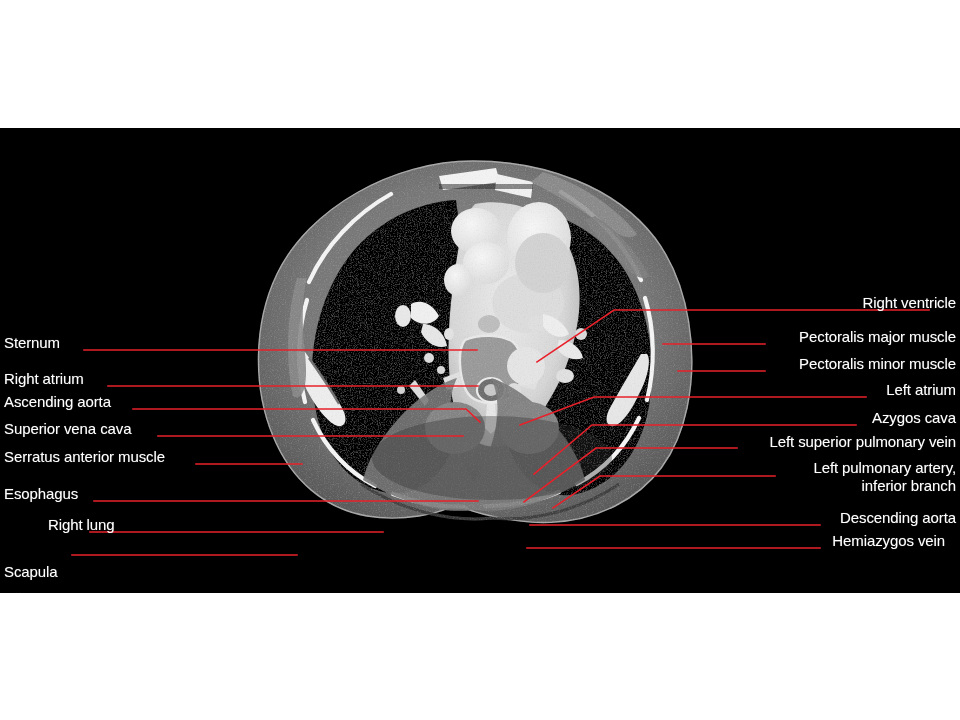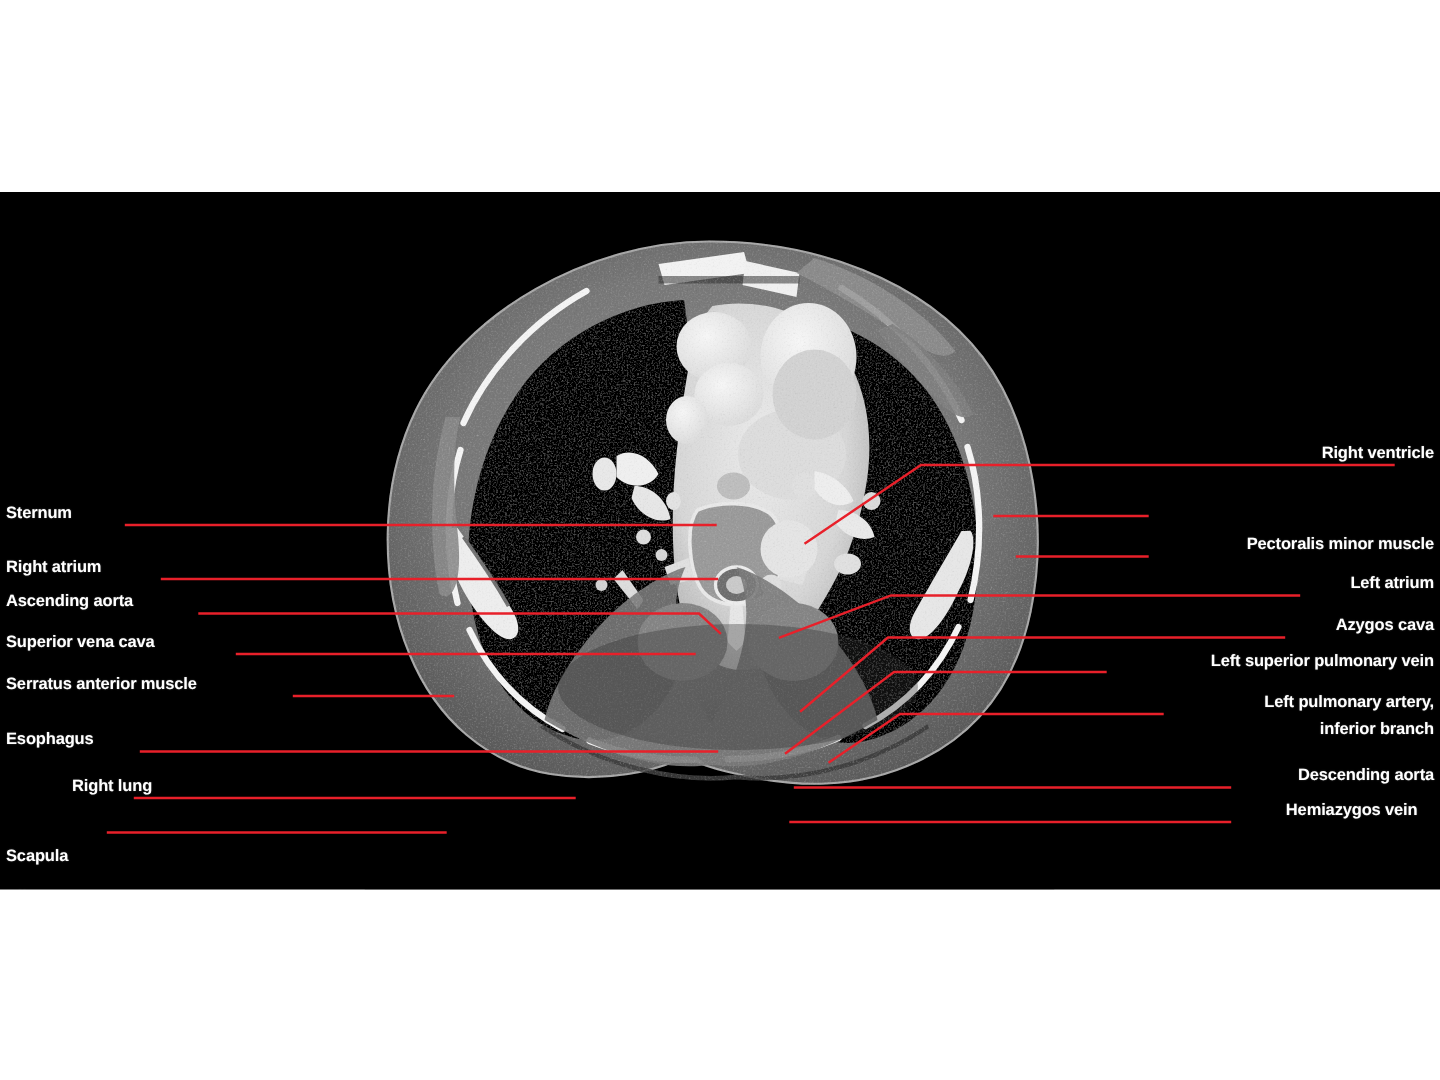--- a/index.html
+++ b/index.html
@@ -29,22 +29,22 @@
     left: 243px;
     top: 0px;
     width: 460px;
     height: 465px;
   }
   #ctwrap svg { display: block; }
   .label {
     position: absolute;
     color: #ffffff;
     font-family: "Liberation Sans", sans-serif;
-    font-size: 11px;
-    font-weight: bold;
+    font-size: 15px;
+    font-weight: normal;
     letter-spacing: -0.1px;
     white-space: nowrap;
     line-height: 17px;
     text-shadow: 0 0 1px rgba(255,255,255,0.35);
   }
   .label.right { text-align: right; }
   .label.two-line { line-height: 18px; }
   #leaders {
     position: absolute;
     left: 0; top: 0;
@@ -283,20 +283,21 @@
     <div class="label" style="left:4px; top:242px;">Right atrium</div>
     <div class="label" style="left:4px; top:265px;">Ascending aorta</div>
     <div class="label" style="left:4px; top:292px;">Superior vena cava</div>
     <div class="label" style="left:4px; top:320px;">Serratus anterior muscle</div>
     <div class="label" style="left:4px; top:357px;">Esophagus</div>
     <div class="label" style="left:4px; top:388px;margin-left:44px;">Right lung</div>
     <div class="label" style="left:4px; top:411px;margin-top:24px;">Scapula</div>
     <div class="label" style="left:4px; top:462px;">Rib</div>
 
     <div class="label right" style="right:4px; top:166px;">Right ventricle</div>
+    <div class="label right" style="right:4px; top:200px;">Pectoralis major muscle</div>
     <div class="label right" style="right:4px; top:227px;">Pectoralis minor muscle</div>
     <div class="label right" style="right:4px; top:253px;">Left atrium</div>
     <div class="label right" style="right:4px; top:281px;">Azygos cava</div>
     <div class="label right" style="right:4px; top:305px;">Left superior pulmonary vein</div>
     <div class="label right two-line" style="right:4px; top:331px;">
       <span>Left pulmonary artery,</span><br>
       <span>inferior branch</span>
     </div>
     <div class="label right" style="right:4px; top:381px;">Descending aorta</div>
     <div class="label right" style="right:15px; top:404px;">Hemiazygos vein</div>

